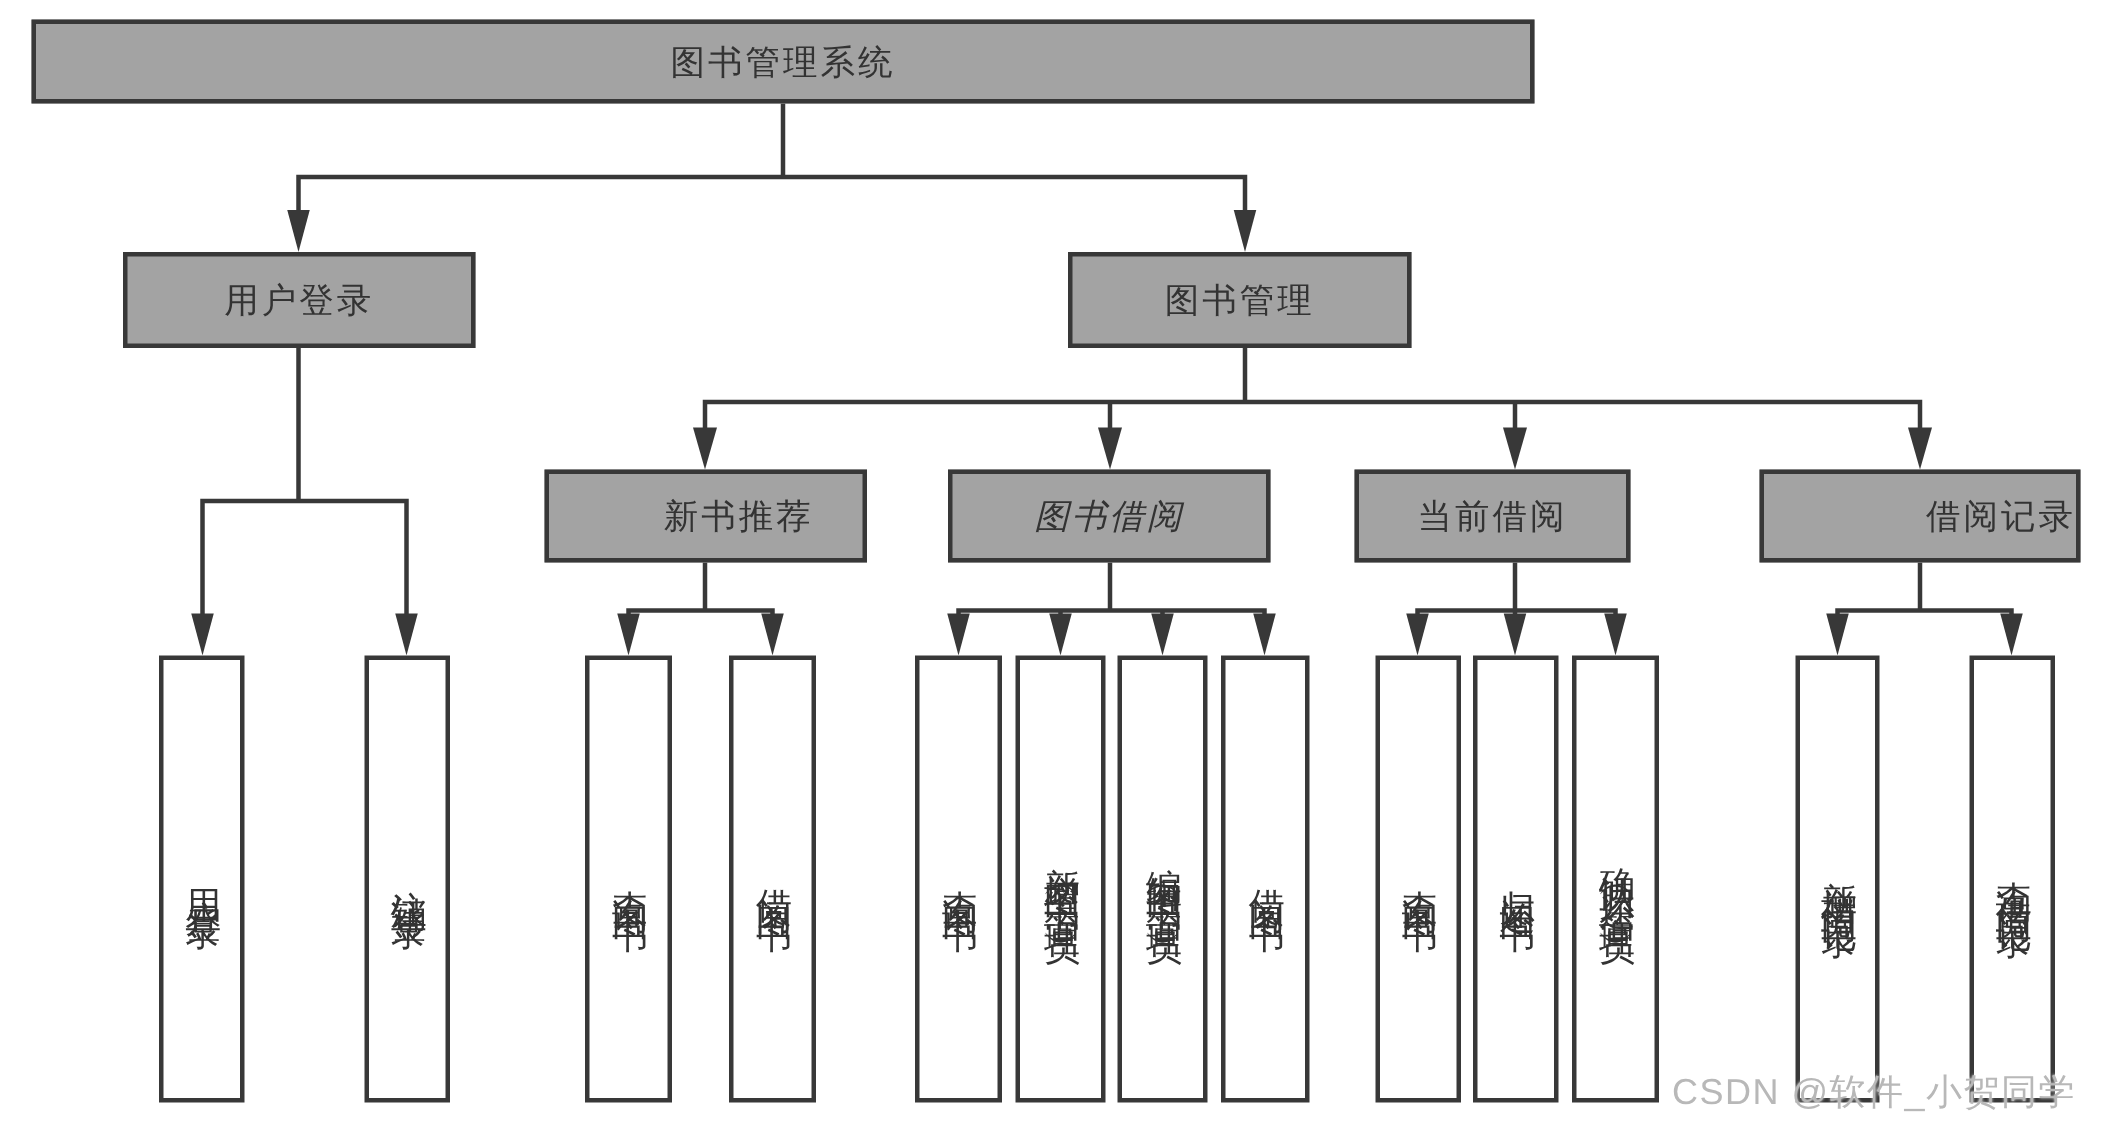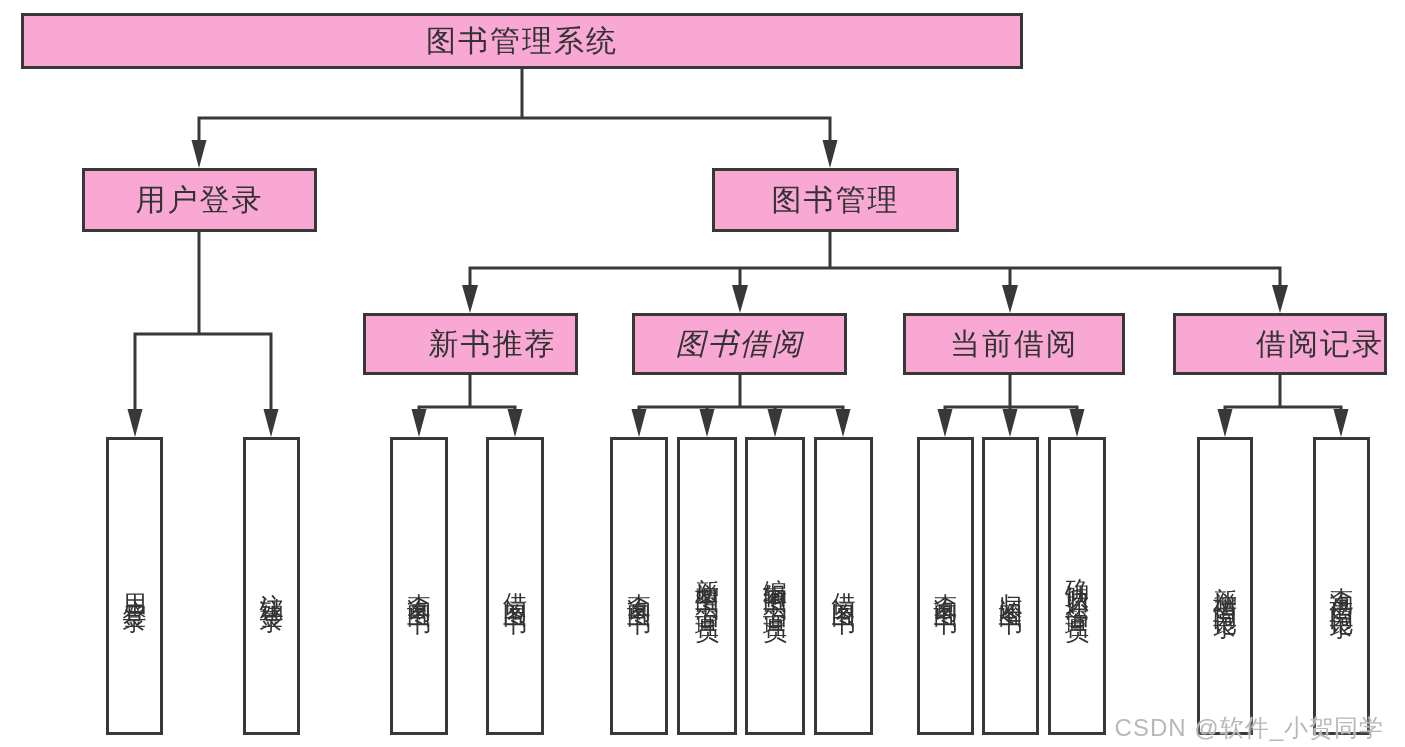--- a/index.html
+++ b/index.html
@@ -8,48 +8,48 @@
     width:1405px;height:747px;
     background:#ffffff;
     font-family:"Liberation Sans","DejaVu Sans",sans-serif;
     overflow:hidden;
   }
   #wires{position:absolute;left:0;top:0;width:1405px;height:747px;}
   .box{
     position:absolute;
     box-sizing:border-box;
     border:3px solid #383838;
-    background:#f9a8d4;
+    background:#a3a3a3;
     display:flex;align-items:center;justify-content:center;
     color:#333333;
-    font-size:30px;
+    font-size:23px;
     letter-spacing:2px;
     white-space:nowrap;
     z-index:2;
   }
   .vbox{
     position:absolute;
     box-sizing:border-box;
     border:3px solid #383838;
     background:#ffffff;
     color:#333333;
     writing-mode:vertical-rl;
     display:flex;align-items:center;justify-content:center;
     font-size:24px;
     letter-spacing:6px;
     top:437px;height:298px;
     z-index:2;
   }
   
   #n-root{left:21px;top:13px;width:1002px;height:56px;}
   #n-user-login{left:82px;top:168px;width:235px;height:64px;}
-  #n-book-mgmt{left:712px;top:168px;width:247px;height:64px;justify-content:center;}
+  #n-book-mgmt{left:712px;top:168px;width:229px;height:64px;justify-content:center;}
   #n-new-books{left:363px;top:313px;width:215px;height:62px;padding-left:44px;}
   #n-book-borrow{left:632px;top:313px;width:215px;height:62px;font-style:italic;}
-  #n-current-borrow{left:903px;top:313px;width:222px;height:62px;}
+  #n-current-borrow{left:903px;top:313px;width:184px;height:62px;}
   #n-borrow-records{left:1173px;top:313px;width:214px;height:62px;justify-content:flex-end;}
   
   #n-ul-login{left:106px;width:57px;}
   #n-ul-logout{left:243px;width:57px;}
   #n-nb-query{left:390px;width:58px;}
   #n-nb-borrow{left:486px;width:58px;}
   #n-bb-query{left:610px;width:58px;}
   #n-bb-add{left:677px;width:60px;}
   #n-bb-edit{left:745px;width:60px;}
   #n-bb-borrow{left:814px;width:59px;}

